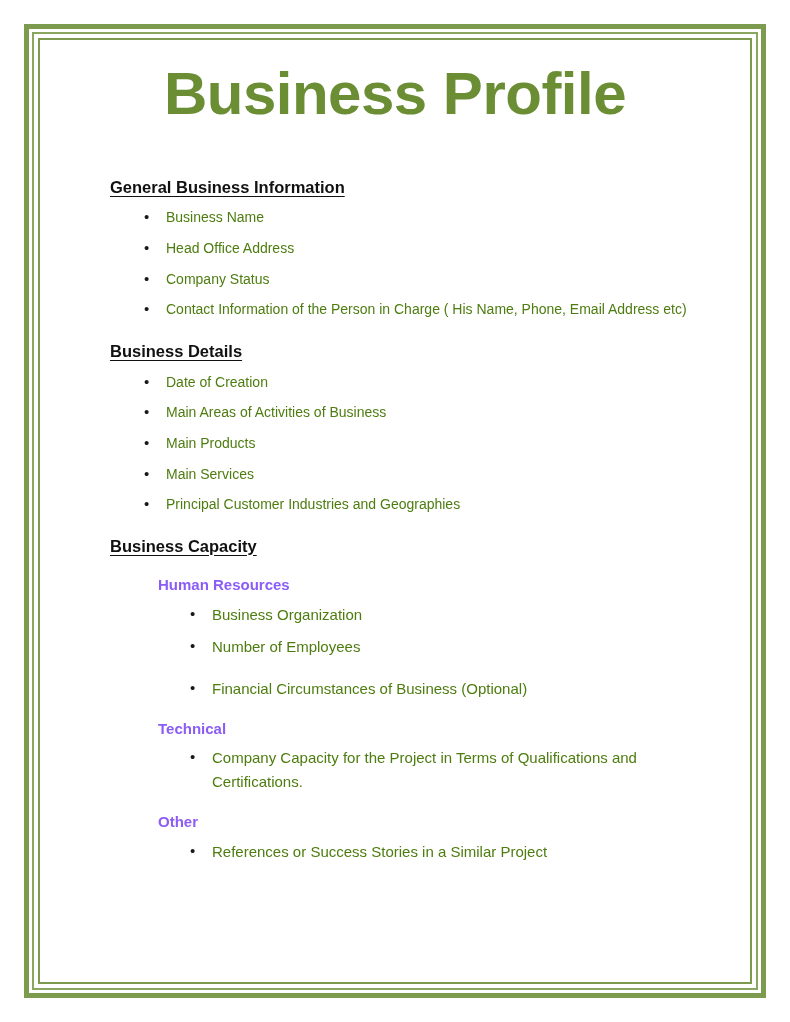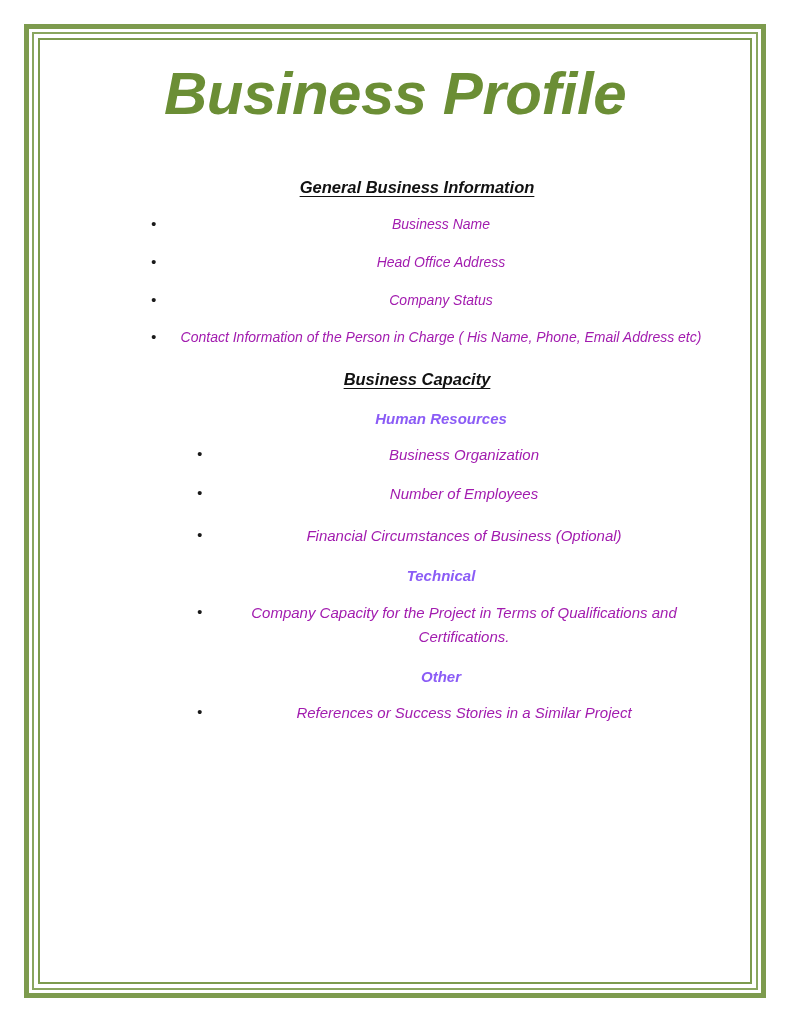--- a/index.html
+++ b/index.html
@@ -16,21 +16,20 @@
     overflow: hidden;
   }
 
   
   .page {
     position: relative;
     width: 790px;
     height: 1022px;
     background: #ffffff;
     box-sizing: border-box;
-    font-style: italic;
   }
 
   
   .border-outer {
     position: absolute;
     left: 24px;
     top: 24px;
     right: 24px;
     bottom: 24px;
     border: 5px solid #7d9b4e;
@@ -79,21 +78,20 @@
     line-height: 1.05;
     font-weight: bold;
     color: #6b8e35;
     letter-spacing: -0.5px;
   }
 
   .body-area {
     padding-left: 64px;
     padding-right: 20px;
     padding-top: 52px;
-    text-align: center;
   }
 
   .section-heading {
     font-size: 16.5px;
     font-weight: bold;
     color: #111111;
     text-decoration: underline;
     text-underline-offset: 3px;
     margin: 0 0 6px 0;
     line-height: 1.3;
@@ -108,24 +106,24 @@
 
   ul.bullets {
     list-style: none;
     margin: 0;
     padding: 0;
   }
 
   ul.bullets > li {
     position: relative;
     padding-left: 48px;
-    margin: 15px;
+    margin: 8px;
     font-size: 14px;
     line-height: 1.62;
-    color: #a21caf;
+    color: #4d7c0f;
   }
   ul.bullets > li::before {
     content: "\2022";
     position: absolute;
     left: 26px;
     top: -1px;
     font-size: 15px;
     color: #1a1a1a;
   }
 
@@ -166,20 +164,30 @@
       <div class="section-block">
         <div class="section-heading">General Business Information</div>
         <ul class="bullets">
           <li>Business Name</li>
           <li>Head Office Address</li>
           <li>Company Status</li>
           <li>Contact Information of the Person in Charge ( His Name, Phone, Email Address etc)</li>
         </ul>
       </div>
 
+      <div class="section-block">
+        <div class="section-heading">Business Details</div>
+        <ul class="bullets">
+          <li>Date of Creation</li>
+          <li>Main Areas of Activities of Business</li>
+          <li>Main Products</li>
+          <li>Main Services</li>
+          <li>Principal Customer Industries and Geographies</li>
+        </ul>
+      </div>
 
       <div class="section-block capacity">
         <div class="section-heading">Business Capacity</div>
 
         <div class="subsection">
           <div class="subsection-heading">Human Resources</div>
           <ul class="bullets sub">
             <li>Business Organization</li>
             <li>Number of Employees</li>
           </ul>

